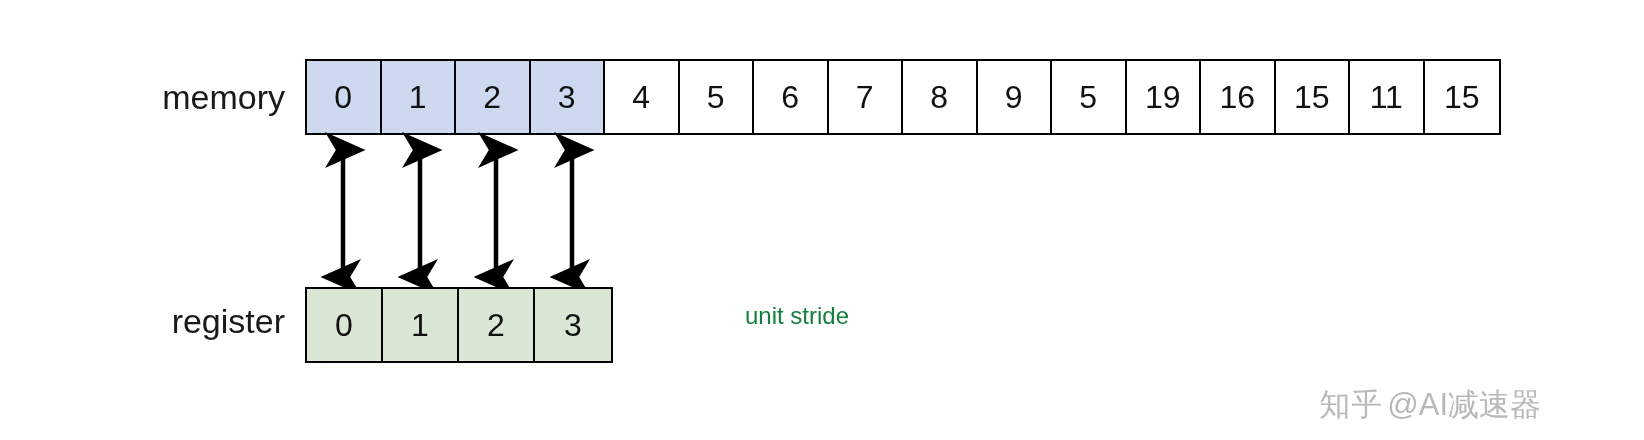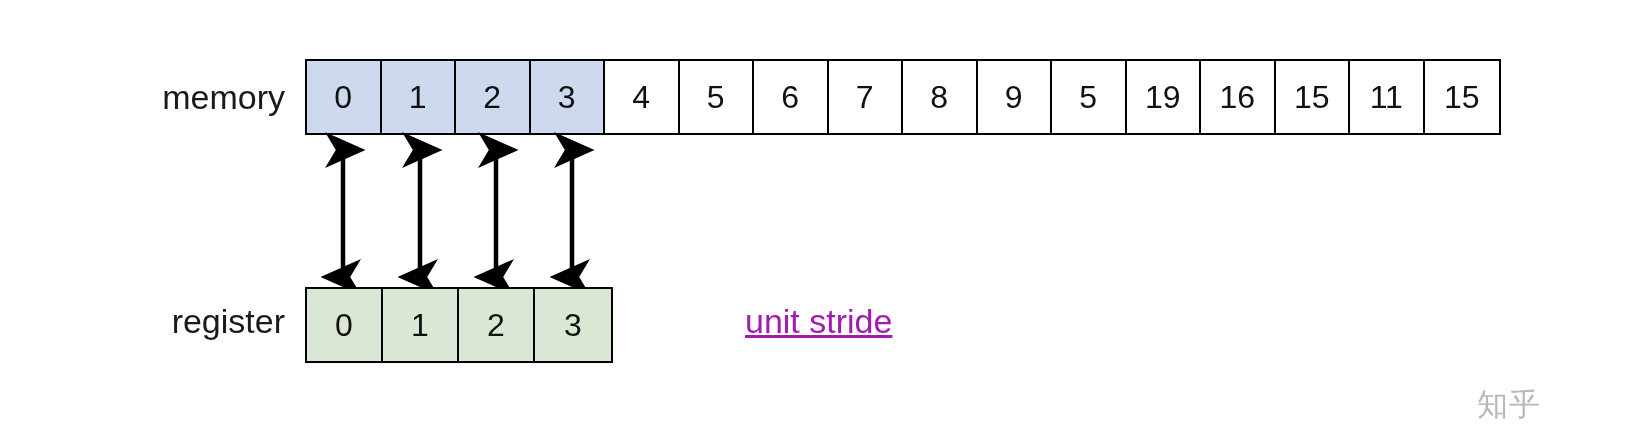--- a/index.html
+++ b/index.html
@@ -103,24 +103,23 @@
     width: 1644px;
     height: 440px;
     pointer-events: none;
   }
 
   
   #caption {
     position: absolute;
     left: 745px;
     top: 302px;
-    font-size: 34px;
-    color: #a21caf;
+    font-size: 24px;
+    color: #15803d;
     white-space: nowrap;
-    text-decoration: underline;
   }
 
   
   #watermark {
     position: absolute;
     right: 22px;
     bottom: 14px;
     display: flex;
     align-items: center;
     gap: 4px;
@@ -182,15 +181,16 @@
     <div class="cell">0</div>
     <div class="cell">1</div>
     <div class="cell">2</div>
     <div class="cell">3</div>
   </div>
 
   <div id="caption">unit stride</div>
 
   <div id="watermark">
     <span class="zhihu-mark">知乎</span>
+    <span>@AI减速器</span>
   </div>
 
 </div>
 
 </body></html>

